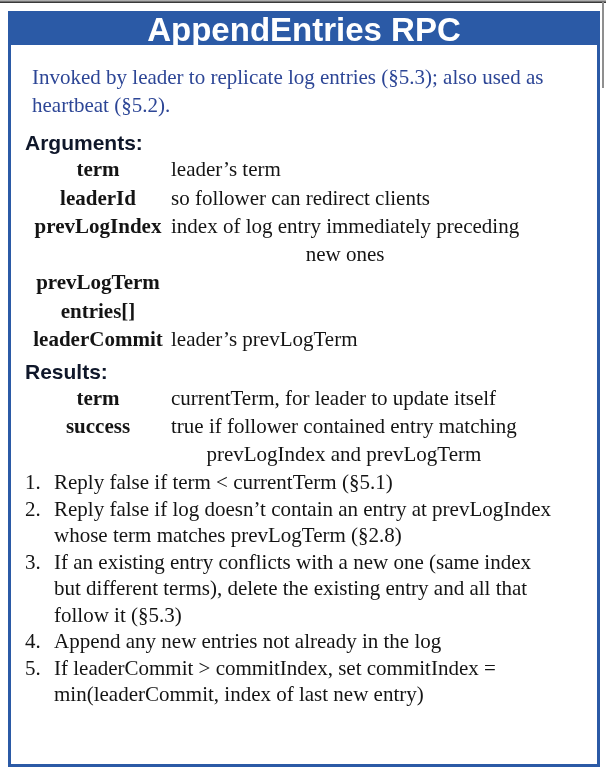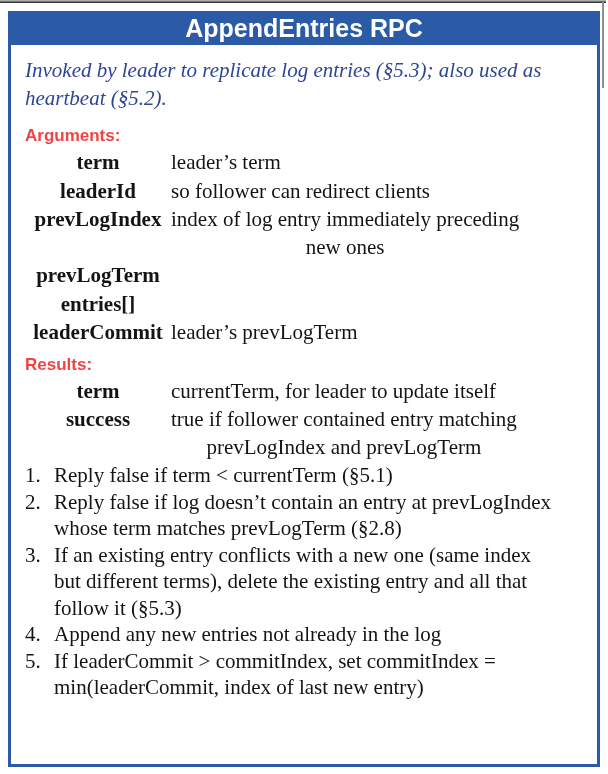--- a/index.html
+++ b/index.html
@@ -20,41 +20,40 @@
     position:absolute; left:8px; top:11px; width:592px; height:756px;
     box-sizing:border-box;
     border:3px solid #2b5aa6;
     background:#ffffff;
     overflow:hidden;
   }
   .titlebar {
     height:31px;
     background:#2b5aa6;
     color:#ffffff;
-    display:flex; justify-content:center;
+    display:flex; align-items:center; justify-content:center;
     font-family:"Liberation Sans", sans-serif;
-    font-weight:bold; font-size:25px;
+    font-weight:bold; font-size:33px;
   }
   .body {
     padding:12px 14px 0 14px;
     font-size:21px;
     color:#141414;
   }
   .summary {
-    margin:0;
+    margin:7px;
     color:#2d4696;
     line-height:27.5px;
     white-space:pre-line;
-    font-style:italic;
   }
   .heading {
     font-family:"Liberation Sans", sans-serif;
     font-weight:bold;
-    font-size:17px;
-    color:#ef4444;
+    font-size:21px;
+    color:#0f172a;
     margin:10px 0 0 0;
     line-height:27px;
   }
   .heading.mt12 { margin-top:4px; }
   .param-row {
     display:flex;
     line-height:27.5px;
     margin-bottom:1px;
     text-align:center;
   }

